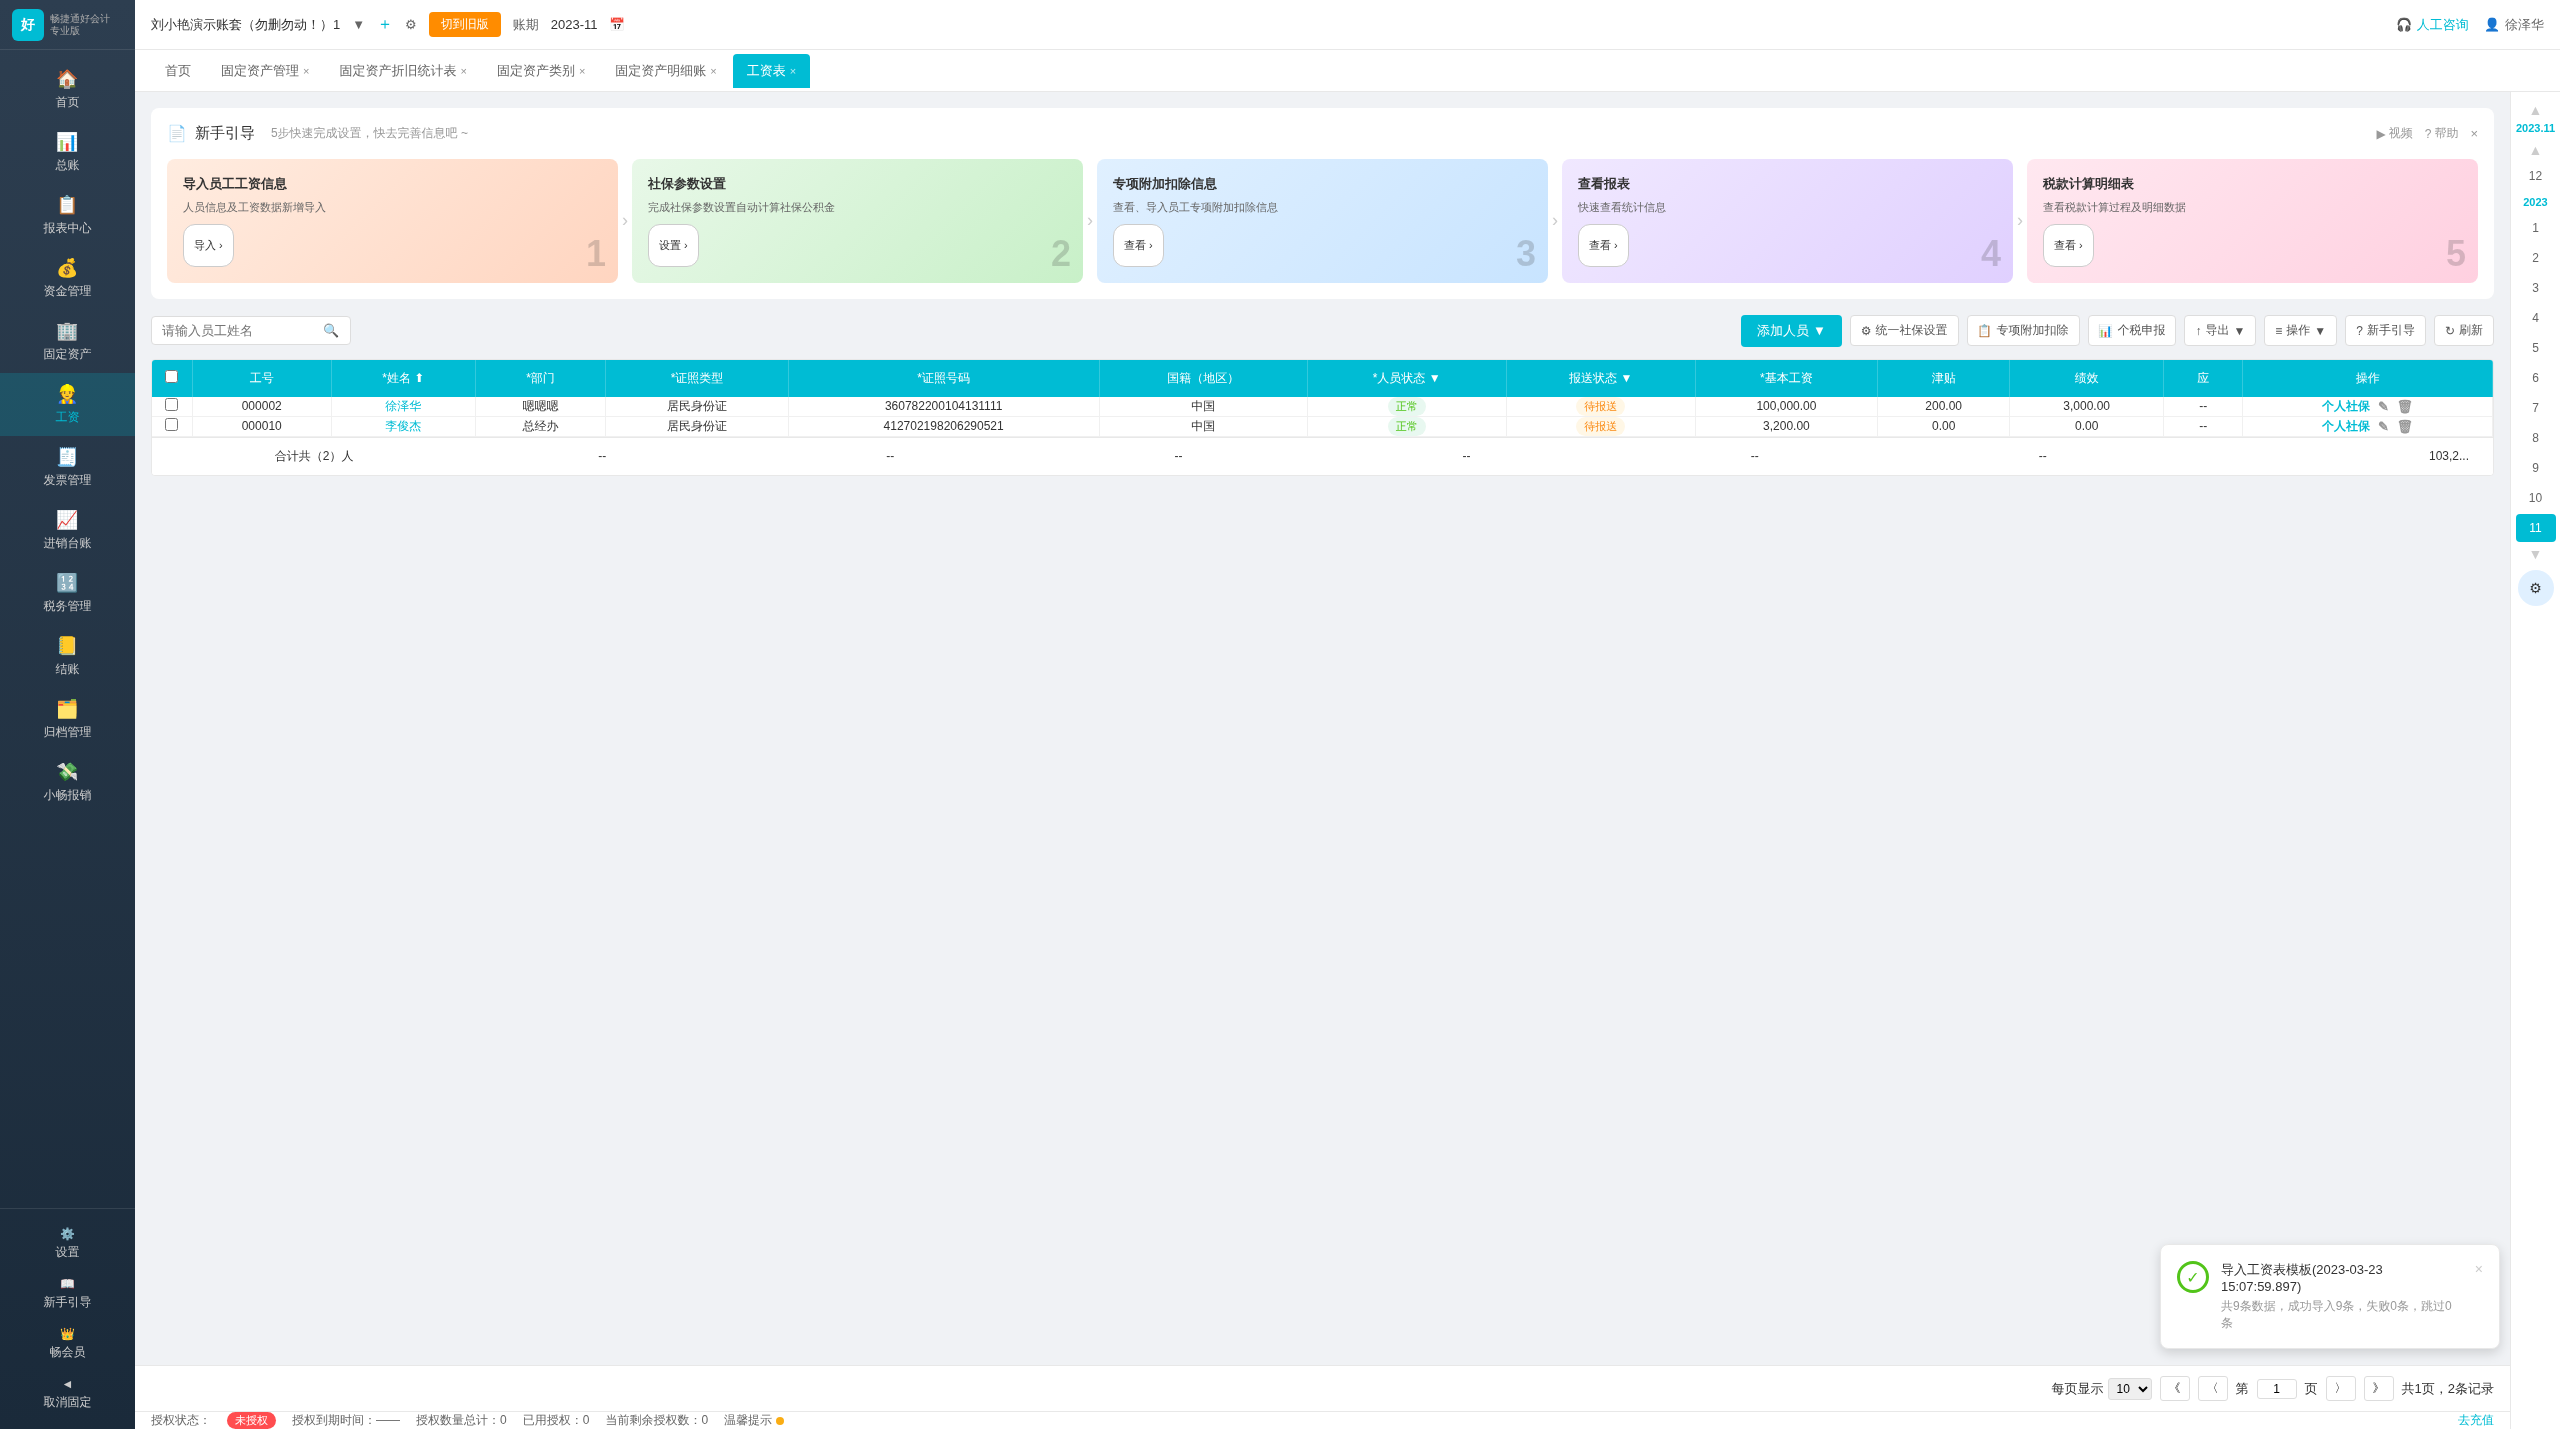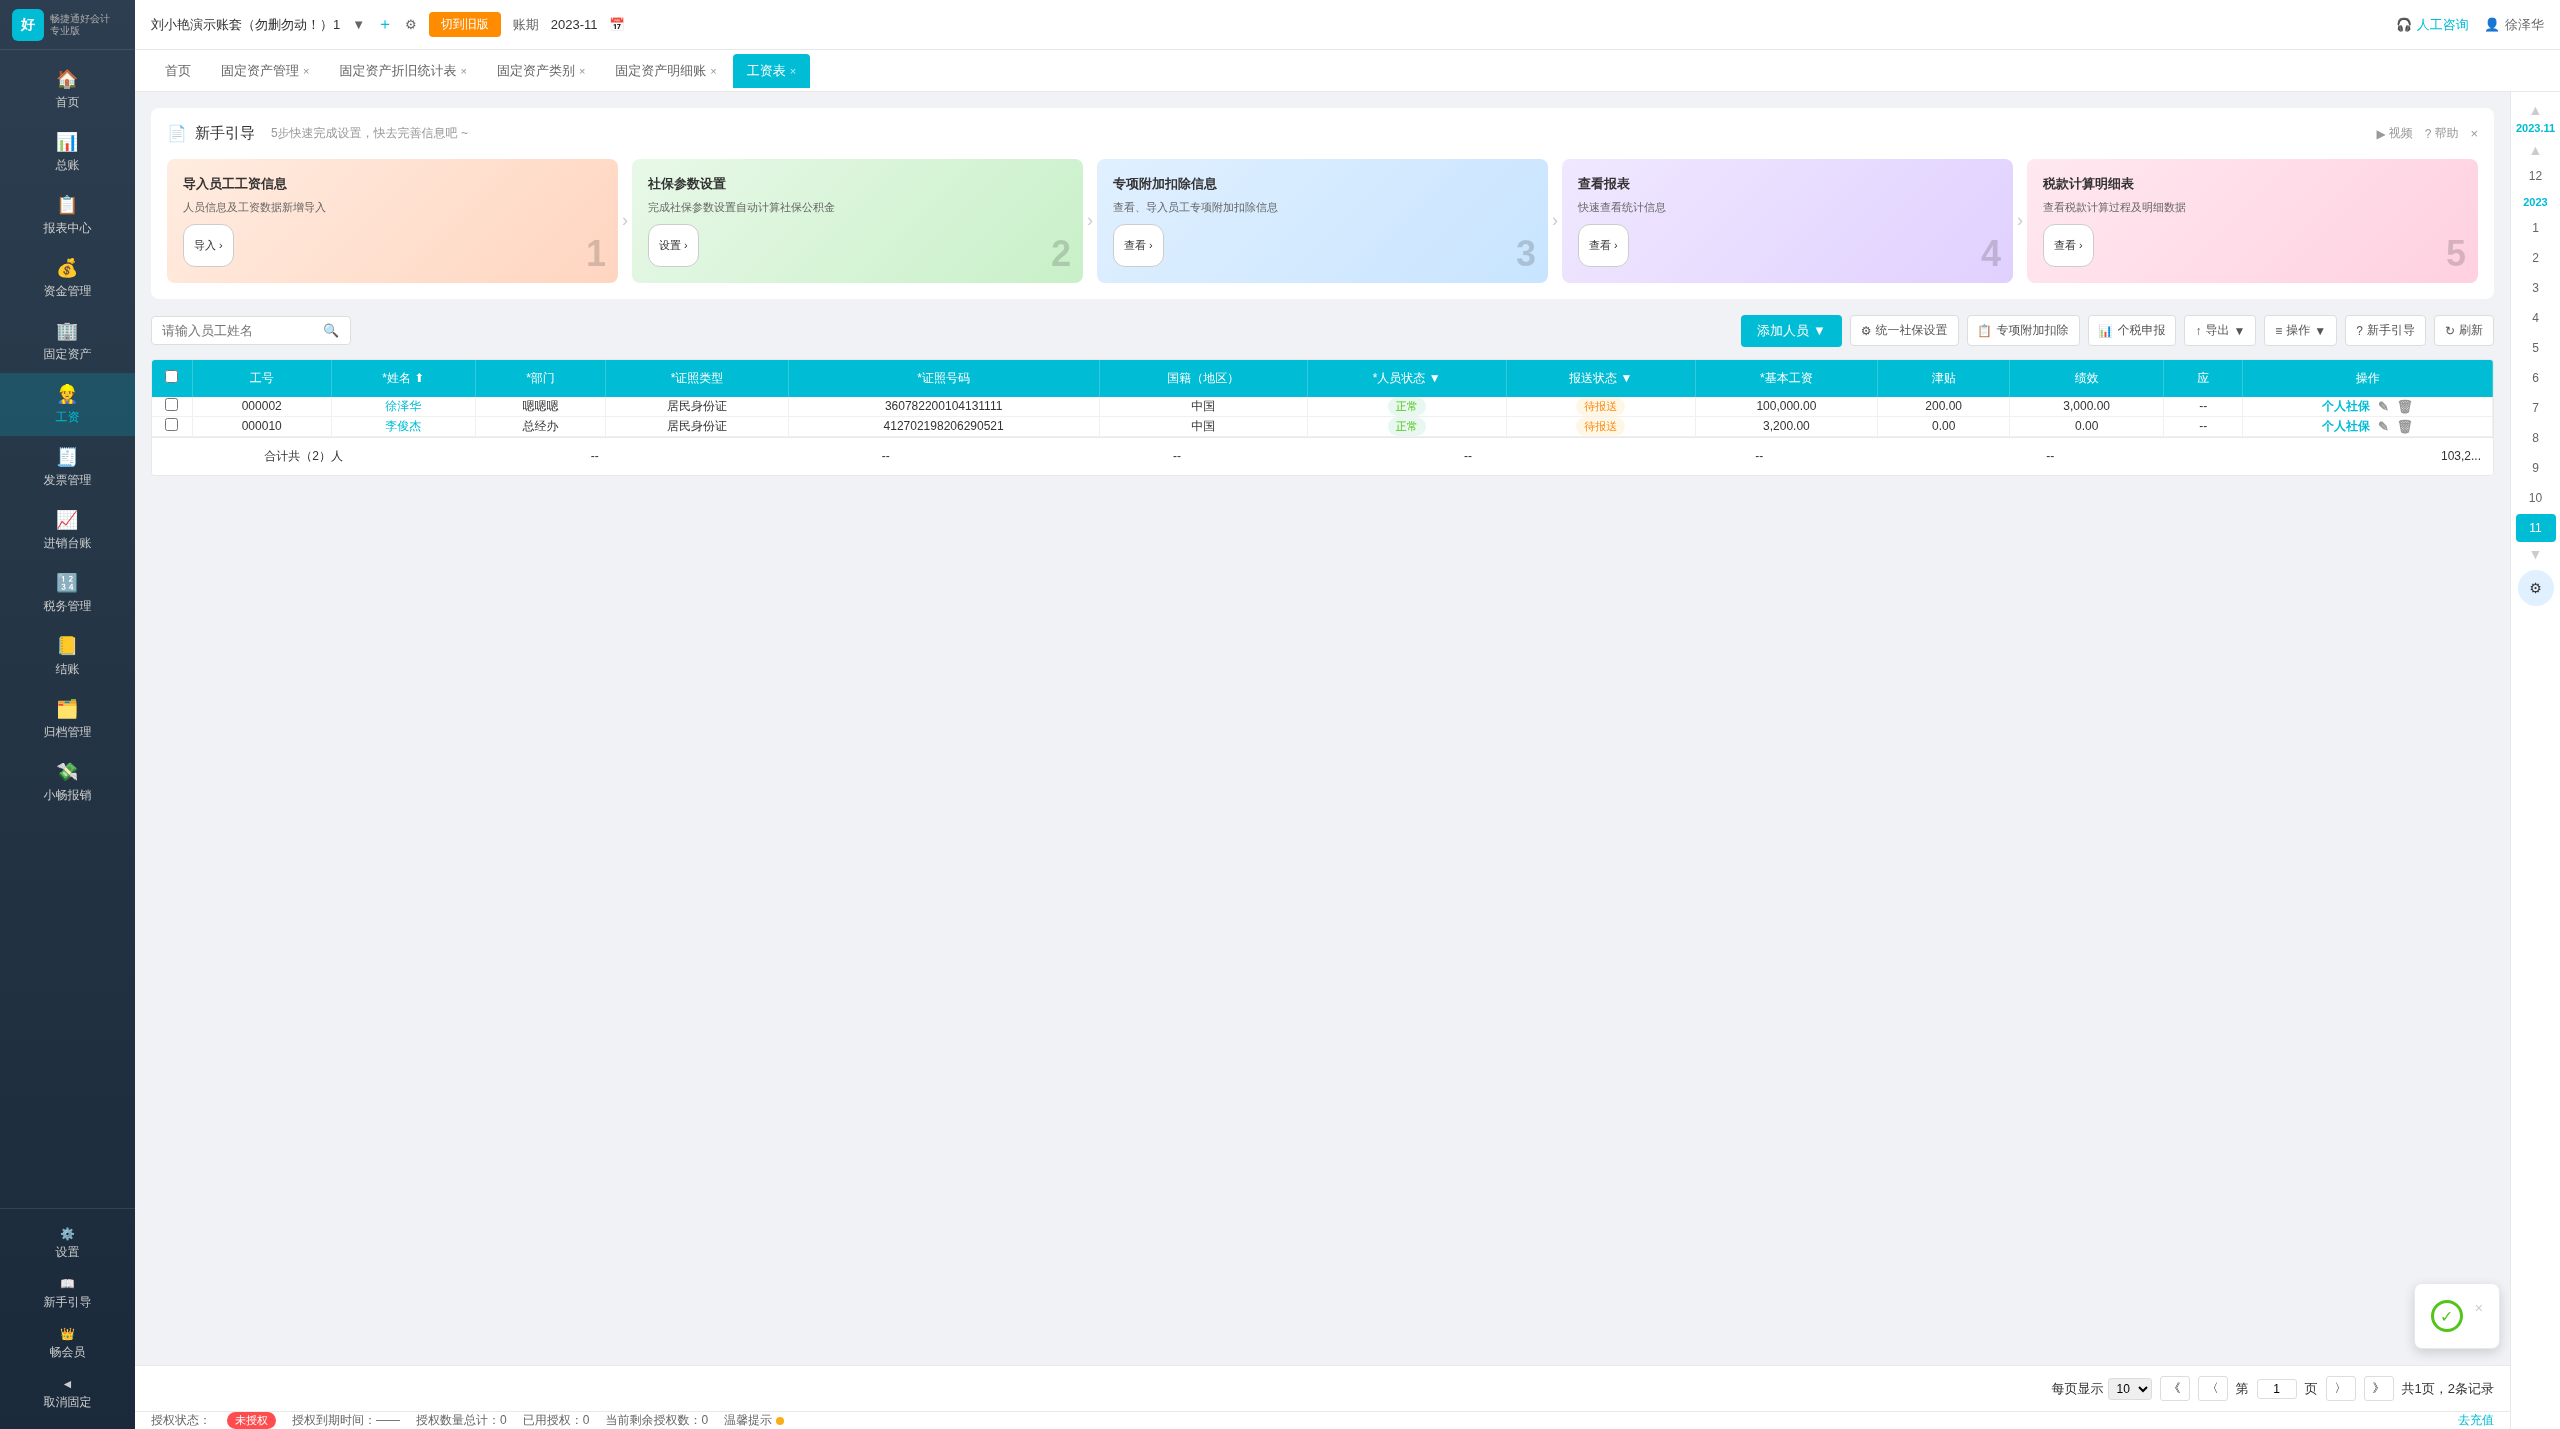--- a/index.html
+++ b/index.html
@@ -280,21 +280,21 @@
       color: #fa8c16;
     }
     .action-links { display: flex; align-items: center; gap: 8px; justify-content: center; font-weight: bold; }
     .action-link { color: #00bcd4; cursor: pointer; font-size: 12px; }
     .action-icon { color: #999; cursor: pointer; font-size: 13px; }
 
     
     .table-footer {
       background: white;
       border-top: 1px solid #e8e8e8;
-      padding: 10px 12px;
+      padding: 10px 24px;
       display: flex;
       align-items: center;
       gap: 12px;
       font-size: 12px;
       color: #333;
     }
 
     
     .pagination-bar {
       background: white;
@@ -814,14 +814,18 @@
       <span class="cal-nav">▼</span>
       <div style="width:36px;height:36px;background:#e0f0ff;border-radius:50%;display:flex;align-items:center;justify-content:center;margin-top:4px;cursor:pointer;">
         <span style="font-size:14px;">⚙</span>
       </div>
     </div>
   </div>
 </div>
 
 <div class="toast">
   <div class="toast-icon">✓</div>
+  <div class="toast-content">
+    <div class="toast-title">导入工资表模板(2023-03-23 15:07:59.897)</div>
+    <div class="toast-desc">共9条数据，成功导入9条，失败0条，跳过0条</div>
+  </div>
   <span class="toast-close">×</span>
 </div>
 
 </body></html>

